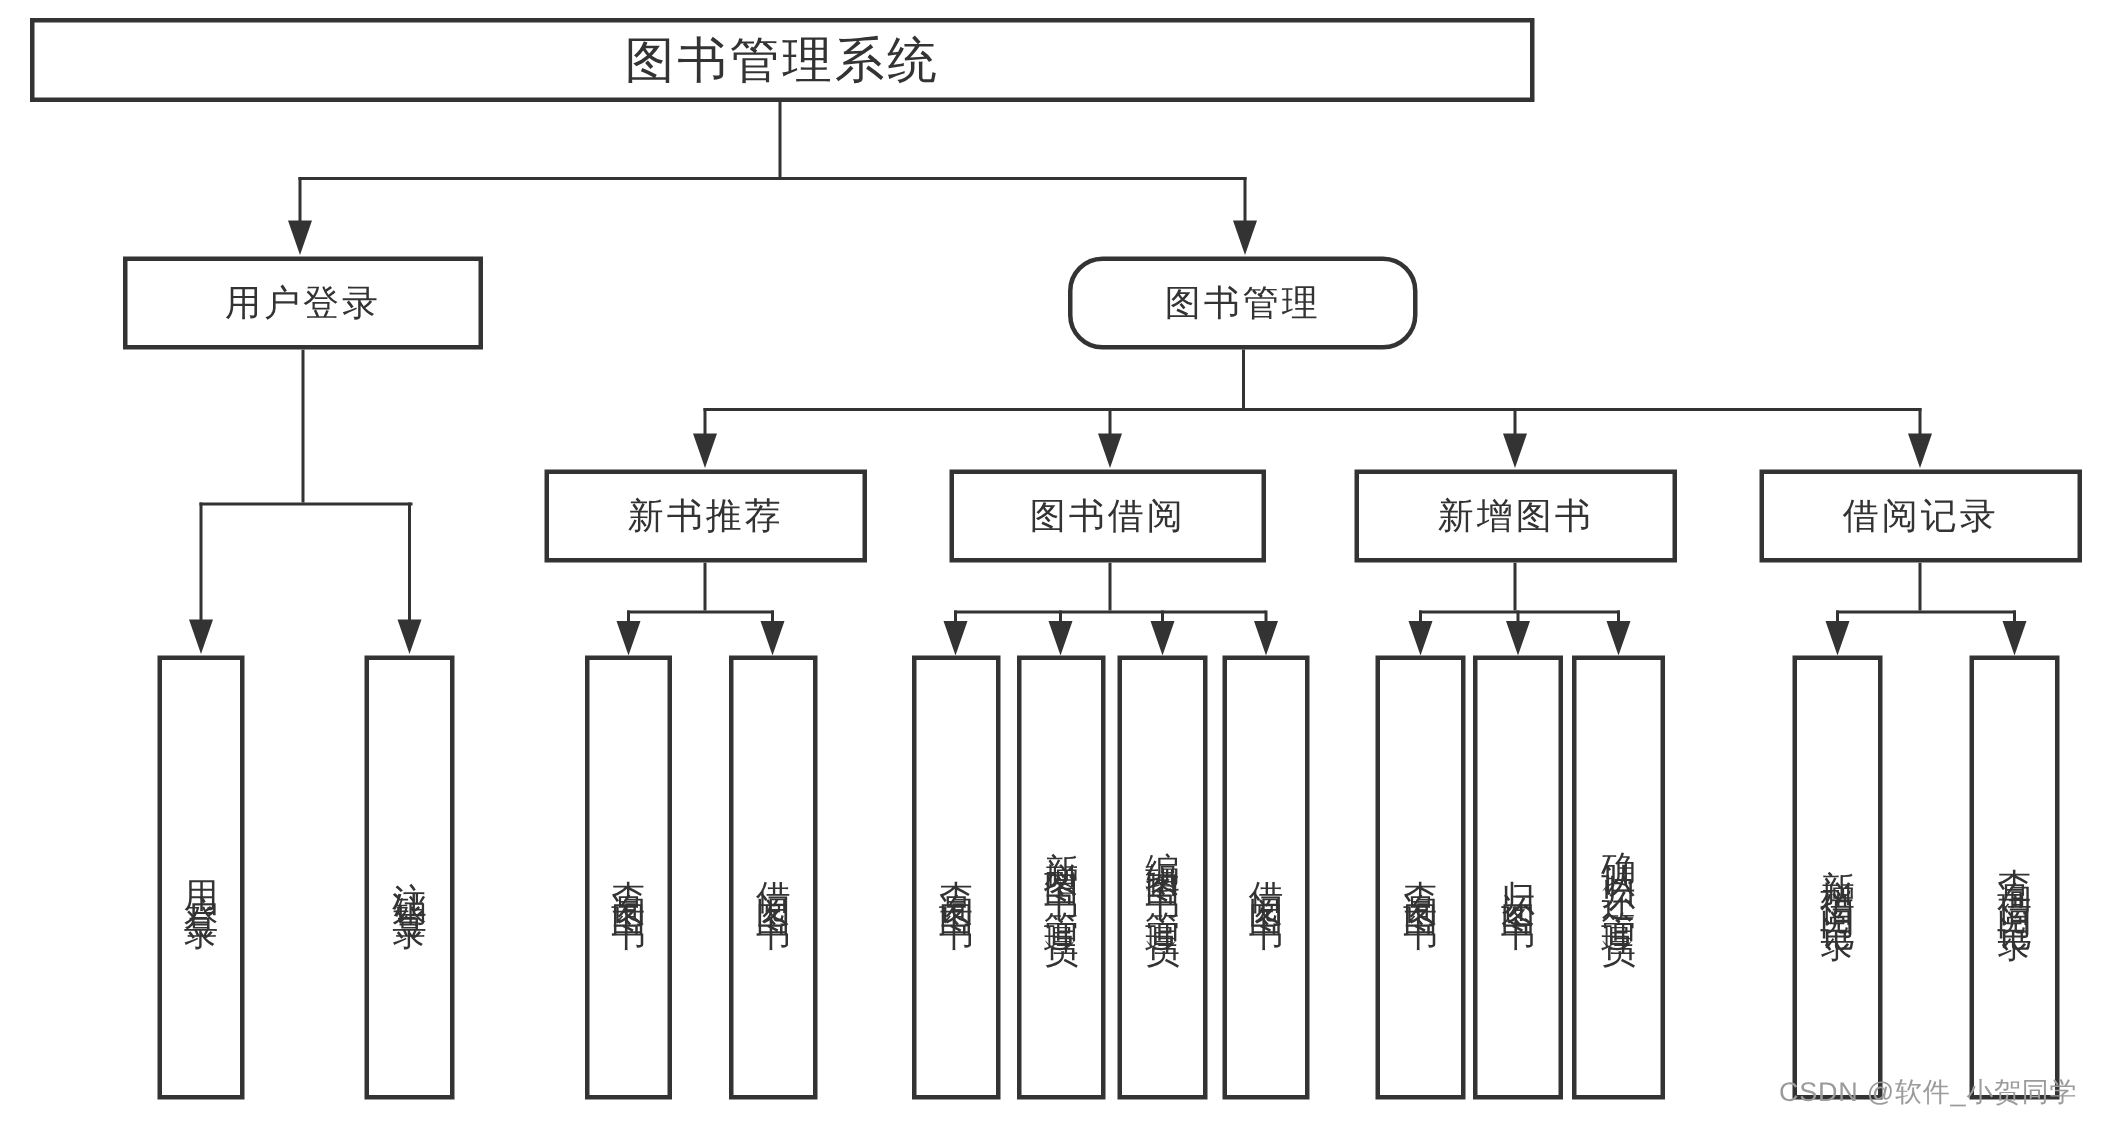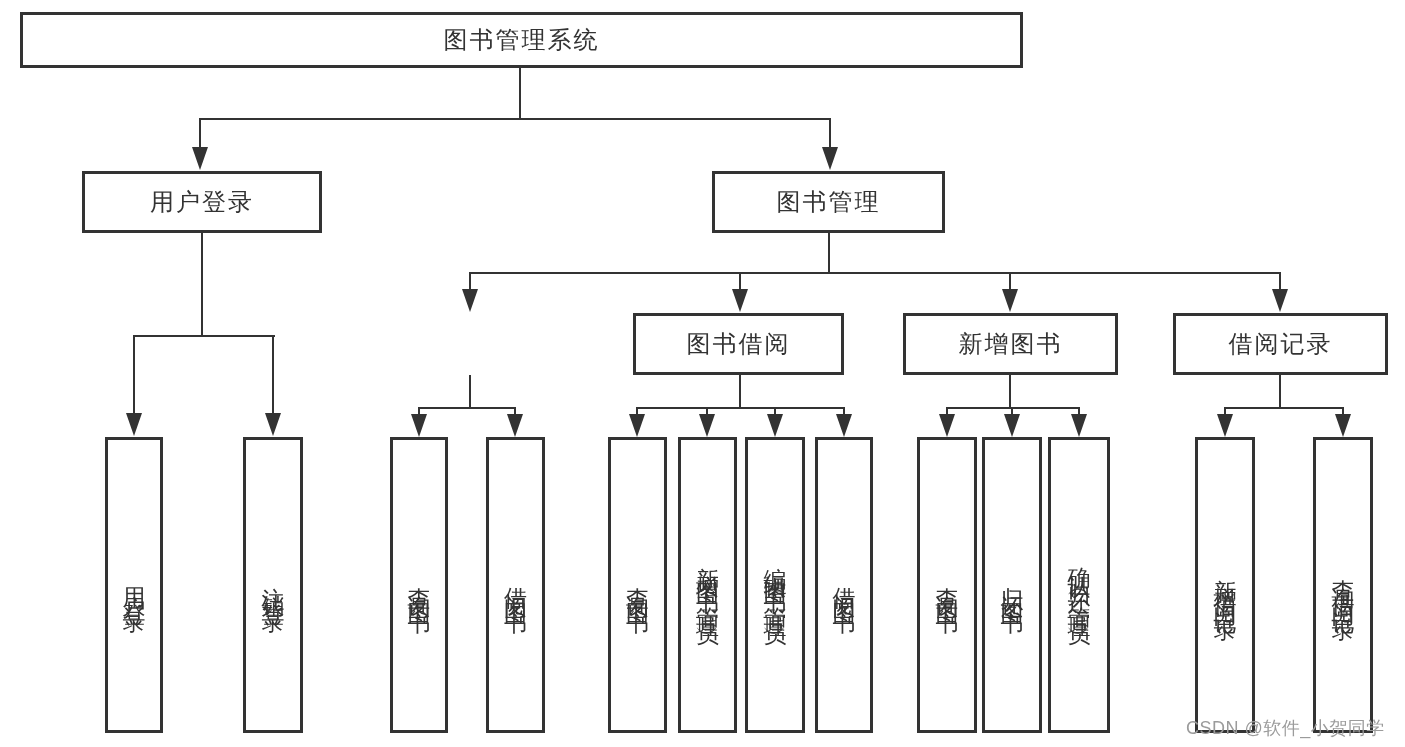--- a/index.html
+++ b/index.html
@@ -9,21 +9,21 @@
   html,body{margin:0;padding:0;background:var(--background);}
   body{font-family:"Liberation Sans","DejaVu Sans",sans-serif;}
   #canvas{position:relative;width:1405px;height:747px;background:var(--background);overflow:hidden;}
   .line{position:absolute;background:var(--line);}
   .arrow-head{position:absolute;width:0;height:0;
     border-left:8px solid transparent;border-right:8px solid transparent;
     border-top:23px solid var(--line);}
   .node{position:absolute;box-sizing:border-box;border:3px solid var(--border);
     background:var(--box-background);color:var(--text);
     display:flex;align-items:center;justify-content:center;text-align:center;}
-  .node-root{font-size:24px;letter-spacing:2px;}
+  .node-root{font-size:33px;letter-spacing:2px;}
   .node-h{font-size:24px;letter-spacing:2px;}
   .leaf{writing-mode:vertical-rl;text-orientation:mixed;
     font-size:23px;letter-spacing:8px;line-height:1;}
   .watermark{position:absolute;left:1186px;top:716px;font-size:18px;
     color:var(--watermark);white-space:nowrap;z-index:5;letter-spacing:0.5px;}
 </style>
 </head>
 <body>
 
 <div id="canvas">
@@ -83,22 +83,23 @@
   <div class="line" style="left:1279px;top:375px;width:2px;height:32px;"></div>
   <div class="line" style="left:1224px;top:407px;width:120px;height:2px;"></div>
   <div class="line" style="left:1224px;top:407px;width:2px;height:8px;"></div>
   <div class="arrow-head" style="left:1217px;top:414px;"></div>
   <div class="line" style="left:1342px;top:407px;width:2px;height:8px;"></div>
   <div class="arrow-head" style="left:1335px;top:414px;"></div>
 
   <div class="node node-root" style="left:20px;top:12px;width:1003px;height:56px;">图书管理系统</div>
 
   <div class="node node-h" style="left:82px;top:171px;width:240px;height:62px;">用户登录</div>
-  <div class="node node-h" style="left:712px;top:171px;width:233px;height:62px;">图书管理</div>
+  <div class="node node-h" style="left:712px;top:171px;width:233px;height:62px;border-radius:23px;">图书管理</div>
 
+  <div class="node node-h" style="left:363px;top:313px;width:215px;height:62px;">新书推荐</div>
   <div class="node node-h" style="left:633px;top:313px;width:211px;height:62px;">图书借阅</div>
   <div class="node node-h" style="left:903px;top:313px;width:215px;height:62px;">新增图书</div>
   <div class="node node-h" style="left:1173px;top:313px;width:215px;height:62px;">借阅记录</div>
 
   <div class="node leaf" style="left:105px;top:437px;width:58px;height:296px;">用户登录</div>
   <div class="node leaf" style="left:243px;top:437px;width:60px;height:296px;">注销登录</div>
 
   <div class="node leaf" style="left:390px;top:437px;width:58px;height:296px;">查询图书</div>
   <div class="node leaf" style="left:486px;top:437px;width:59px;height:296px;">借阅图书</div>
 

